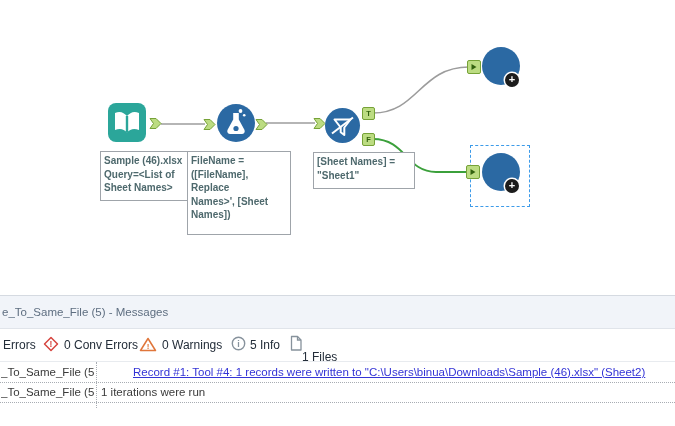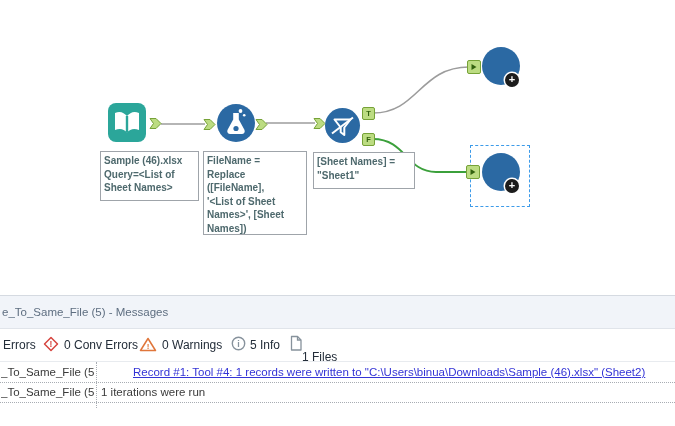--- a/index.html
+++ b/index.html
@@ -117,25 +117,24 @@
       </svg>
     </div>
     <div class="tool-circle" style="left:482px;top:153px;"></div>
     <div class="plus-badge" style="left:505px;top:179px;">+</div>
 
     <div class="annotation" style="left:100px;top:151px;width:91px;height:44px;">
       <div>Sample (46).xlsx</div>
       <div>Query=&lt;List of</div>
       <div>Sheet Names&gt;</div>
     </div>
-    <div class="annotation" style="left:203px;top:151px;width:96px;height:78px;">
+    <div class="annotation" style="left:187px;top:151px;width:96px;height:78px;">
       <div>FileName =</div>
+      <div>([FileName],</div>
       <div>Replace</div>
-      <div>([FileName],</div>
-      <div>'&lt;List of Sheet</div>
       <div>Names&gt;', [Sheet</div>
       <div>Names])</div>
     </div>
     <div class="annotation" style="left:313px;top:152px;width:94px;height:31px;">
       <div>[Sheet Names] =</div>
       <div>"Sheet1"</div>
     </div>
   </div>
 
   <div class="panel">

